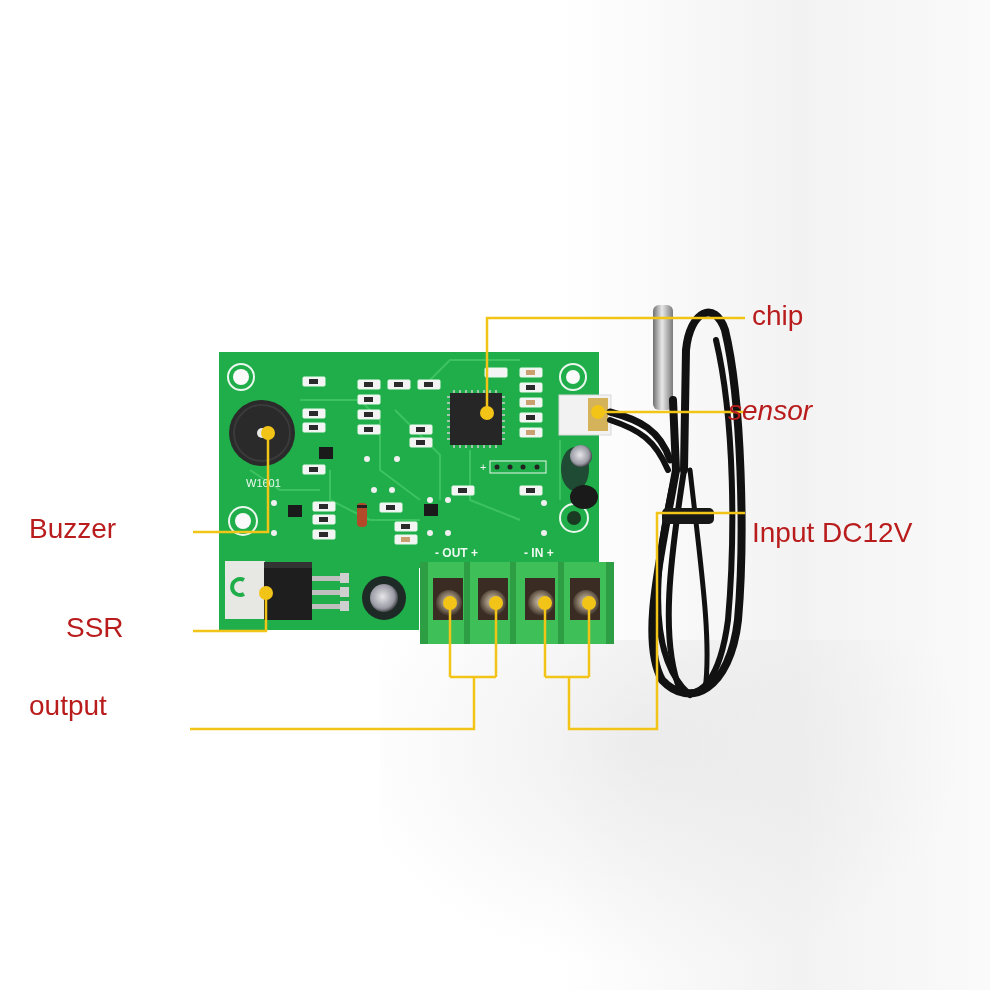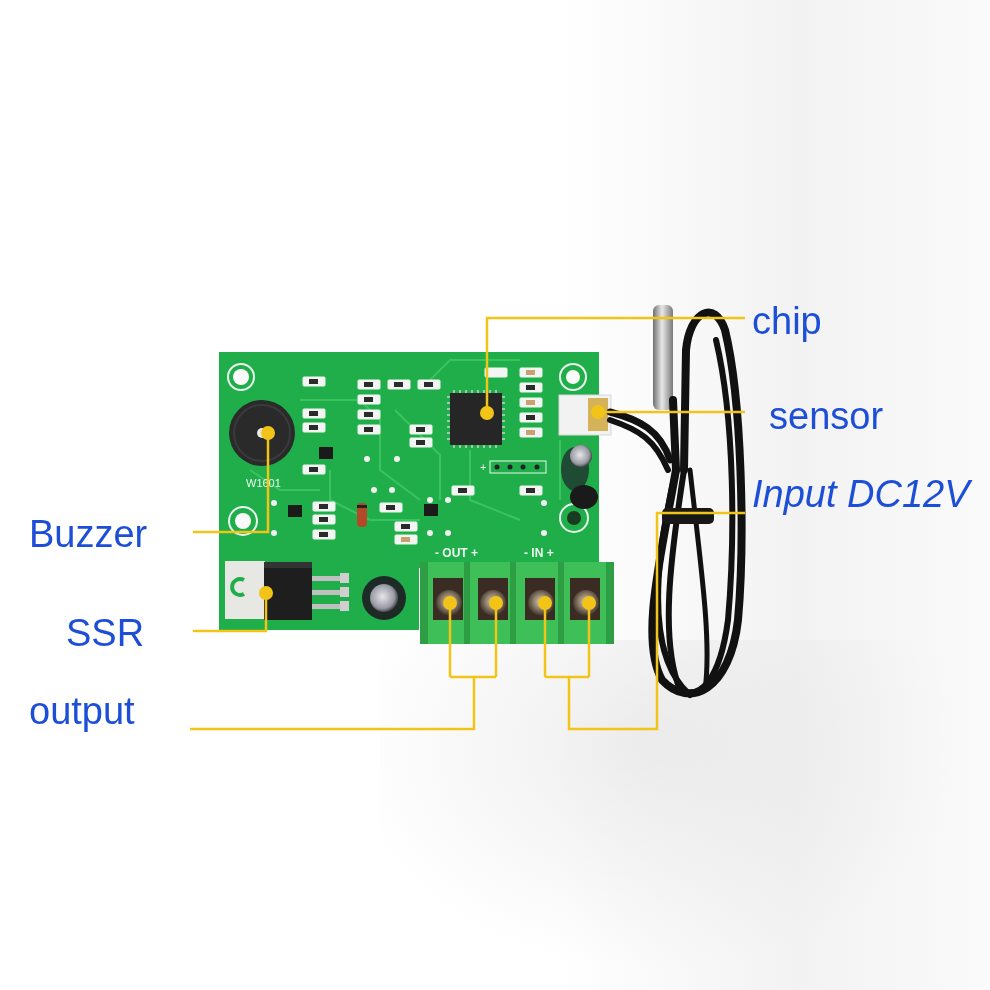--- a/index.html
+++ b/index.html
@@ -2,21 +2,21 @@
 <html><head>
 <meta charset="utf-8">
 <style>
   html, body { margin:0; padding:0; }
   body { width:990px; height:990px; background:#ffffff; position:relative; overflow:hidden;
          font-family:"Liberation Sans", sans-serif; }
   .bg-shade { position:absolute; left:560px; top:0; width:430px; height:990px;
               background:linear-gradient(90deg, rgba(255,255,255,0) 0%, rgba(232,232,232,0.55) 55%, rgba(240,240,240,0.3) 100%); }
   .bg-shade2 { position:absolute; left:380px; top:640px; width:610px; height:350px;
               background:radial-gradient(ellipse at 45% 30%, rgba(225,225,225,0.6) 0%, rgba(255,255,255,0) 65%); }
-  .label { position:absolute; font-size:38px; color:#1d4ed8; line-height:1; white-space:nowrap; }
+  .label { position:absolute; font-size:28px; color:#b91c1c; line-height:1; white-space:nowrap; }
   svg.scene { position:absolute; left:0; top:0; }
 </style>
 </head>
 <body>
 
 <div class="bg-shade"></div>
 <div class="bg-shade2"></div>
 
 <svg class="scene" width="990" height="990" viewBox="0 0 990 990">
   <defs>
@@ -281,17 +281,17 @@
     <circle cx="268" cy="433" r="7"></circle>
     <circle cx="266" cy="593" r="7"></circle>
     <circle cx="450" cy="603" r="7"></circle>
     <circle cx="496" cy="603" r="7"></circle>
     <circle cx="545" cy="603" r="7"></circle>
     <circle cx="589" cy="603" r="7"></circle>
   </g>
 </svg>
 
 <div class="label" style="left:752px; top:302px;">chip</div>
-<div class="label" style="left:769px; top:397px;">sensor</div>
-<div class="label" style="left:752px; top:475px;font-style:italic;">Input DC12V</div>
+<div class="label" style="left:728px; top:397px;font-style:italic;">sensor</div>
+<div class="label" style="left:752px; top:519px;">Input DC12V</div>
 <div class="label" style="left:29px; top:515px;">Buzzer</div>
 <div class="label" style="left:29px; top:614px;margin-left:37px;">SSR</div>
 <div class="label" style="left:29px; top:692px;">output</div>
 
 </body></html>

